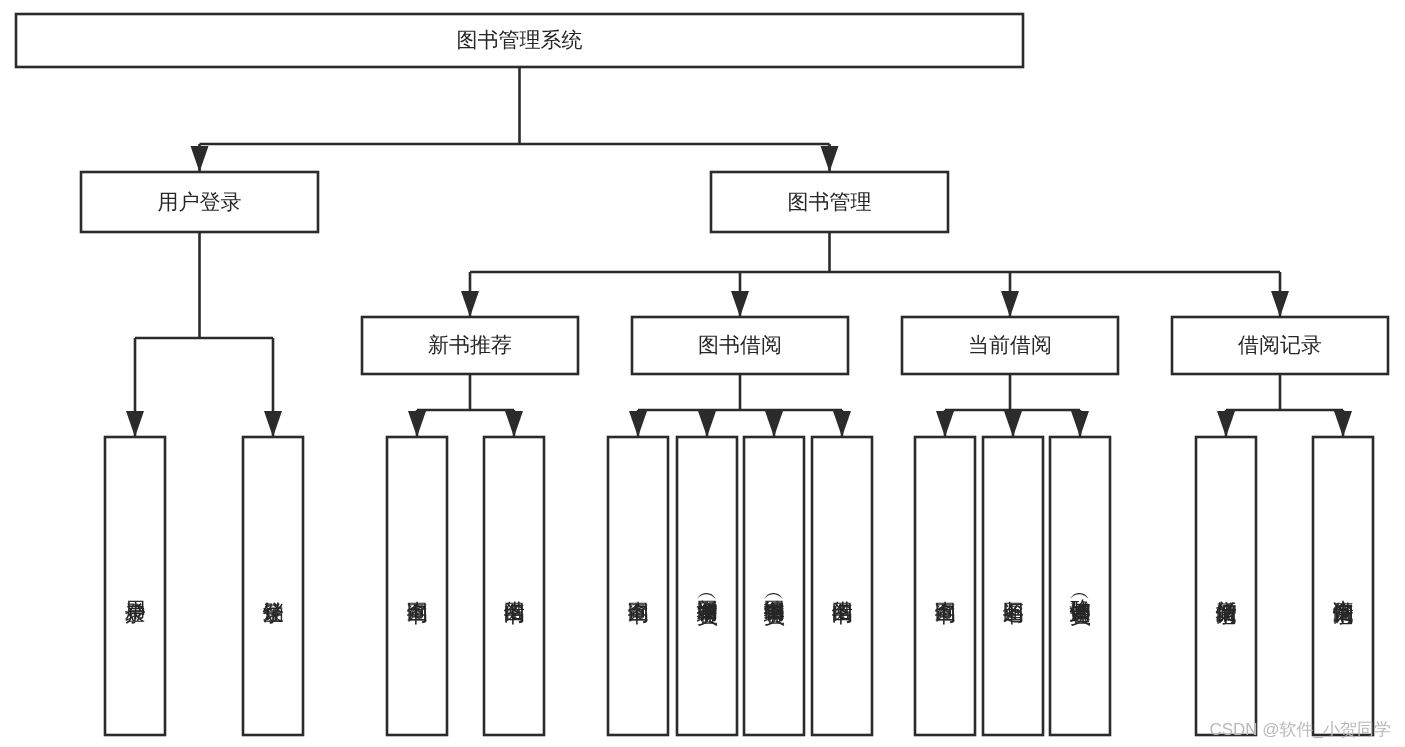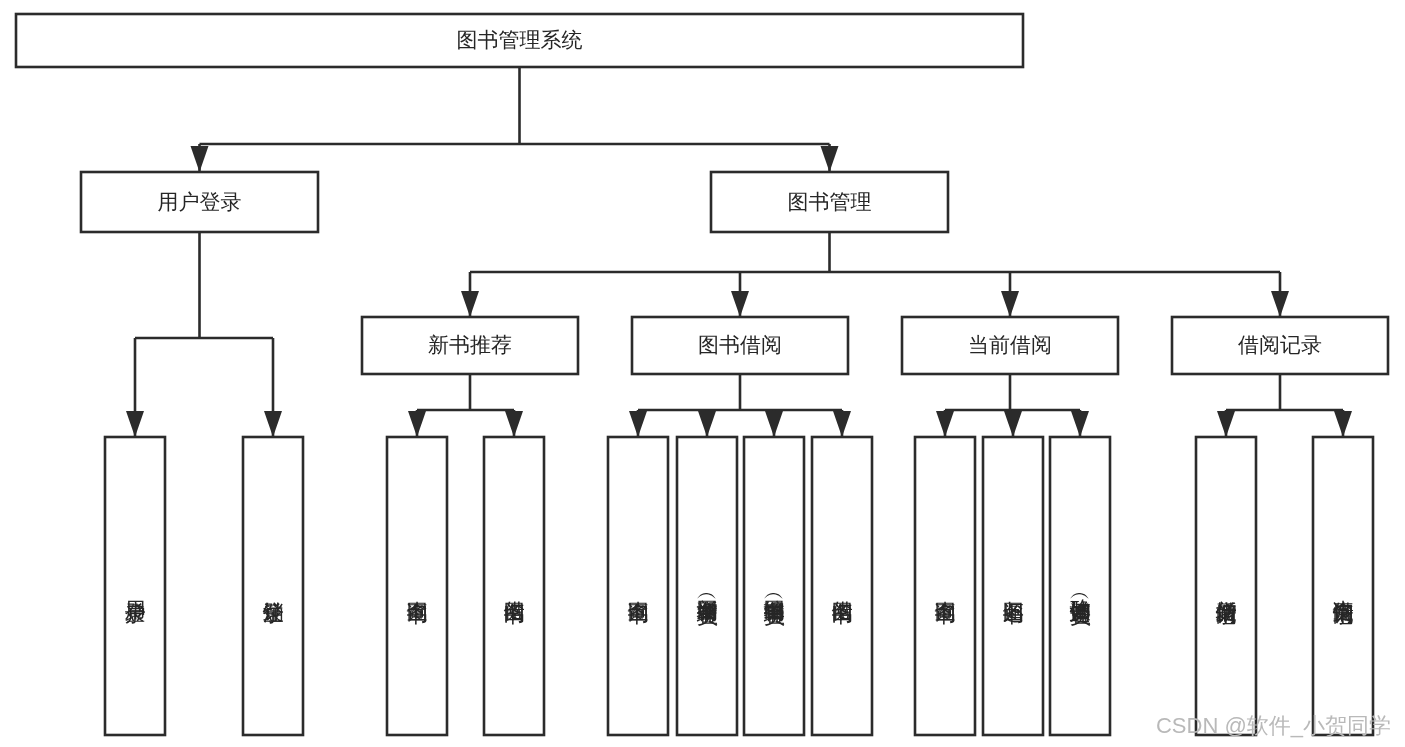--- a/index.html
+++ b/index.html
@@ -62,21 +62,21 @@
     letter-spacing: 1px;
     text-align: left;
     white-space: nowrap;
     pointer-events: none;
   }
   .watermark {
     position: absolute;
     right: 14px;
     bottom: 6px;
     font-family: "Liberation Sans", "DejaVu Sans", sans-serif;
-    font-size: 22px;
+    font-size: 17px;
     color: #b9b9b9;
     white-space: nowrap;
   }
 </style>
 </head>
 <body>
 
 <div id="stage">
 
   <svg id="diagram" viewBox="0 0 1405 747">

